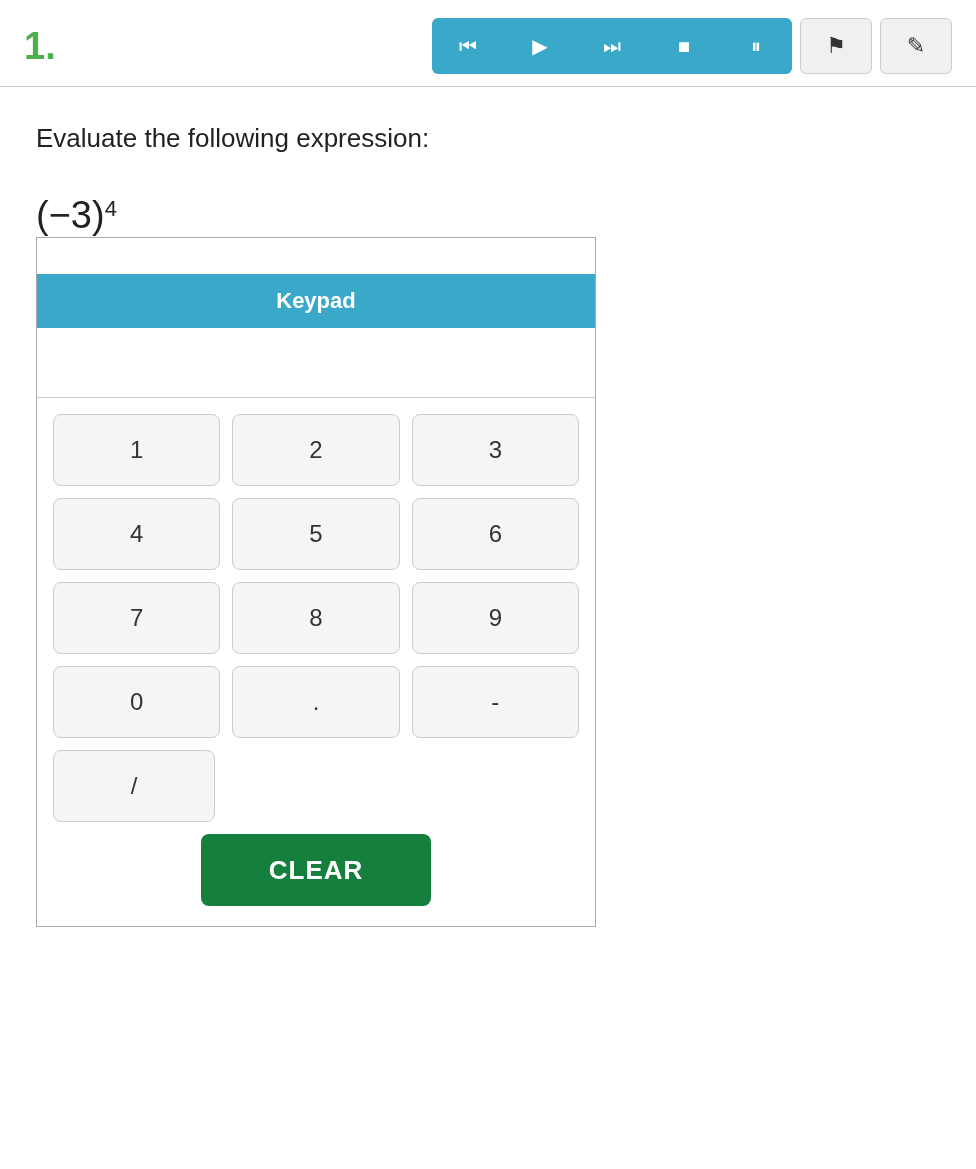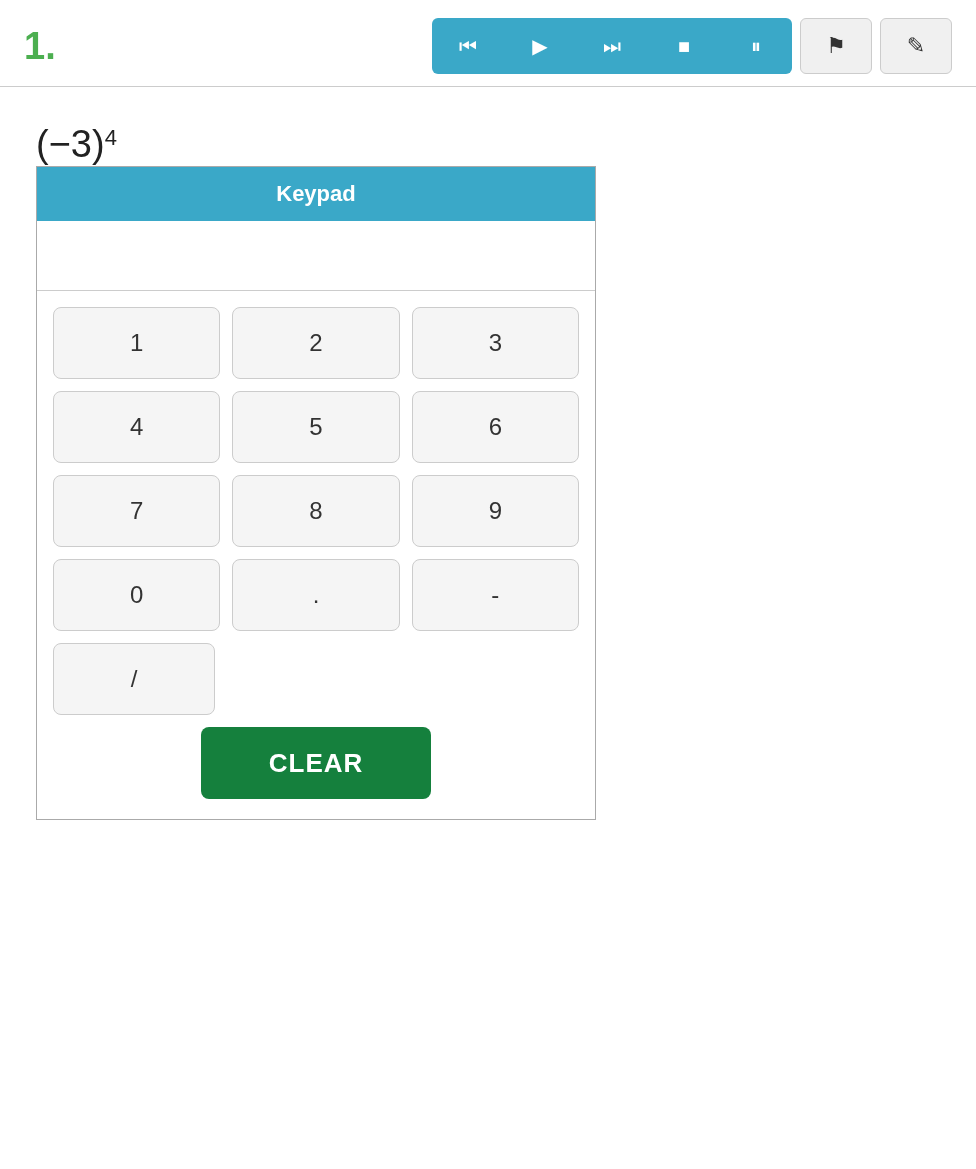--- a/index.html
+++ b/index.html
@@ -105,20 +105,21 @@
       margin-top: 0;
     }
 
     .keypad-header {
       background: #3aa8c8;
       color: white;
       font-size: 22px;
       font-weight: bold;
       text-align: center;
       padding: 14px 0;
+      margin-top: 36px;
     }
 
     .keypad-display {
       background: white;
       height: 70px;
       border-bottom: 1px solid #cccccc;
       padding: 8px 12px;
     }
 
     .keypad-body {
@@ -182,20 +183,21 @@
     <button class="media-btn">⏭</button>
     <button class="media-btn">■</button>
     <button class="media-btn">⏸</button>
   </div>
 
   <button class="action-btn">⚑</button>
   <button class="action-btn">✎</button>
 </div>
 
 <div class="main-content">
+  <div class="question-text">Evaluate the following expression:</div>
 
   <div class="expression">
     <span class="expression-base">(−3)</span>
       <sup class="expression-exp">4</sup>
   </div>
 
   <div class="keypad-container">
     <div class="keypad-header">Keypad</div>
     <div class="keypad-display"></div>
     <div class="keypad-body">

